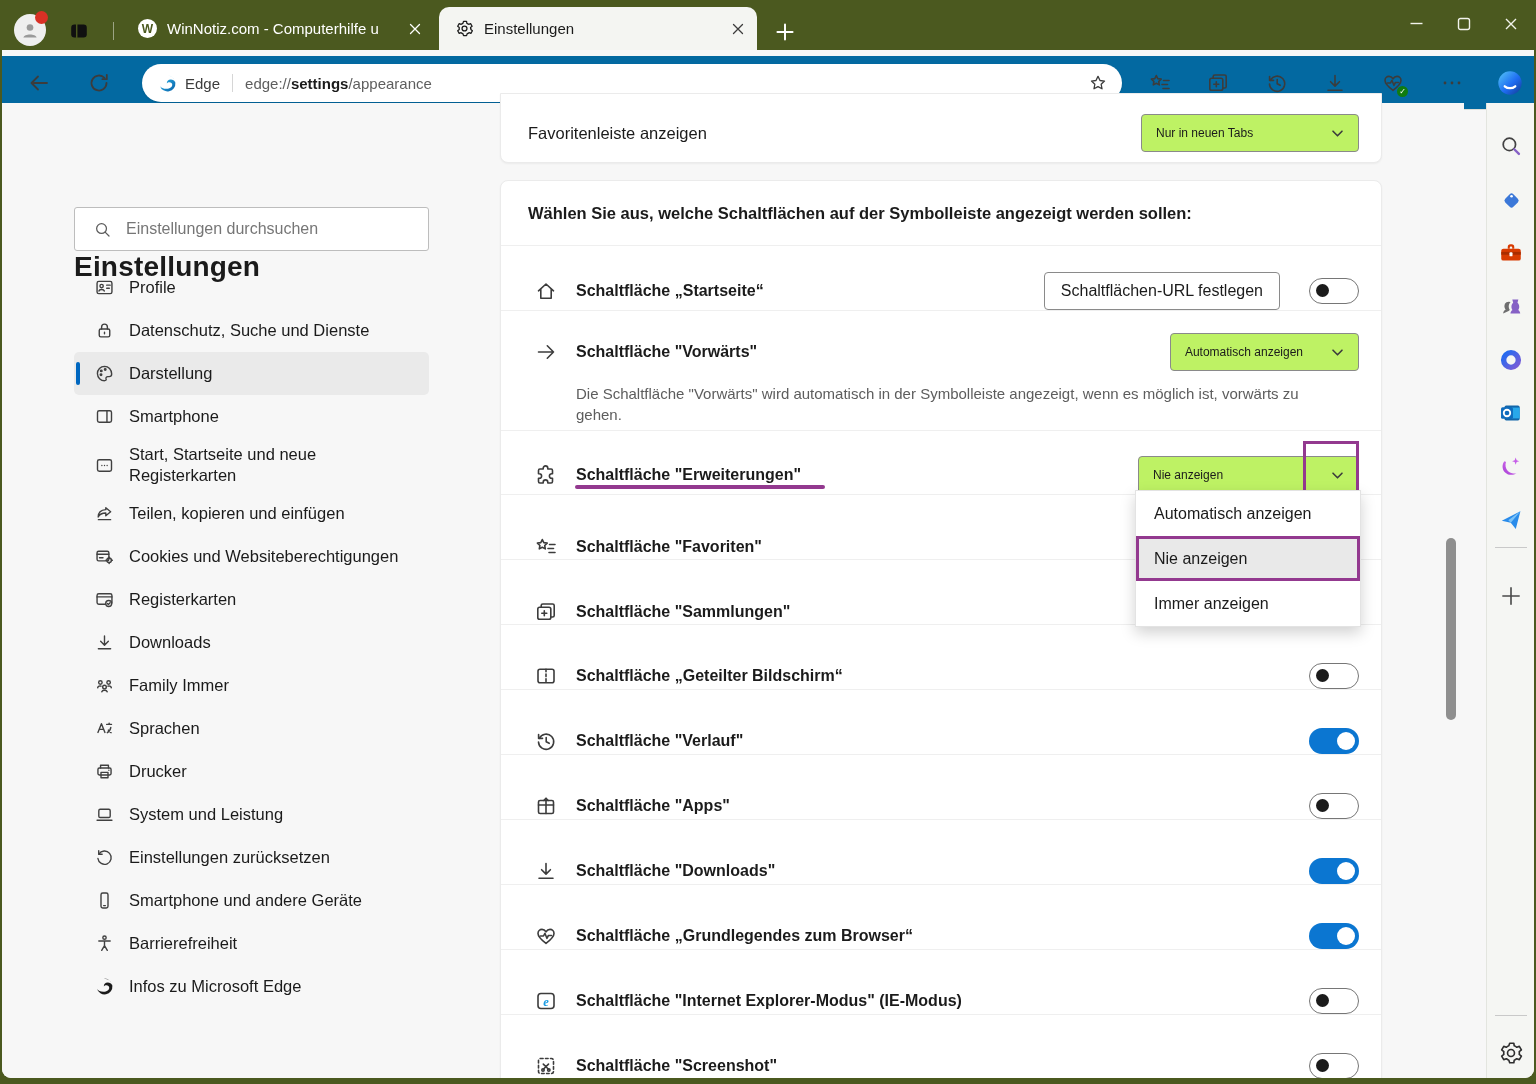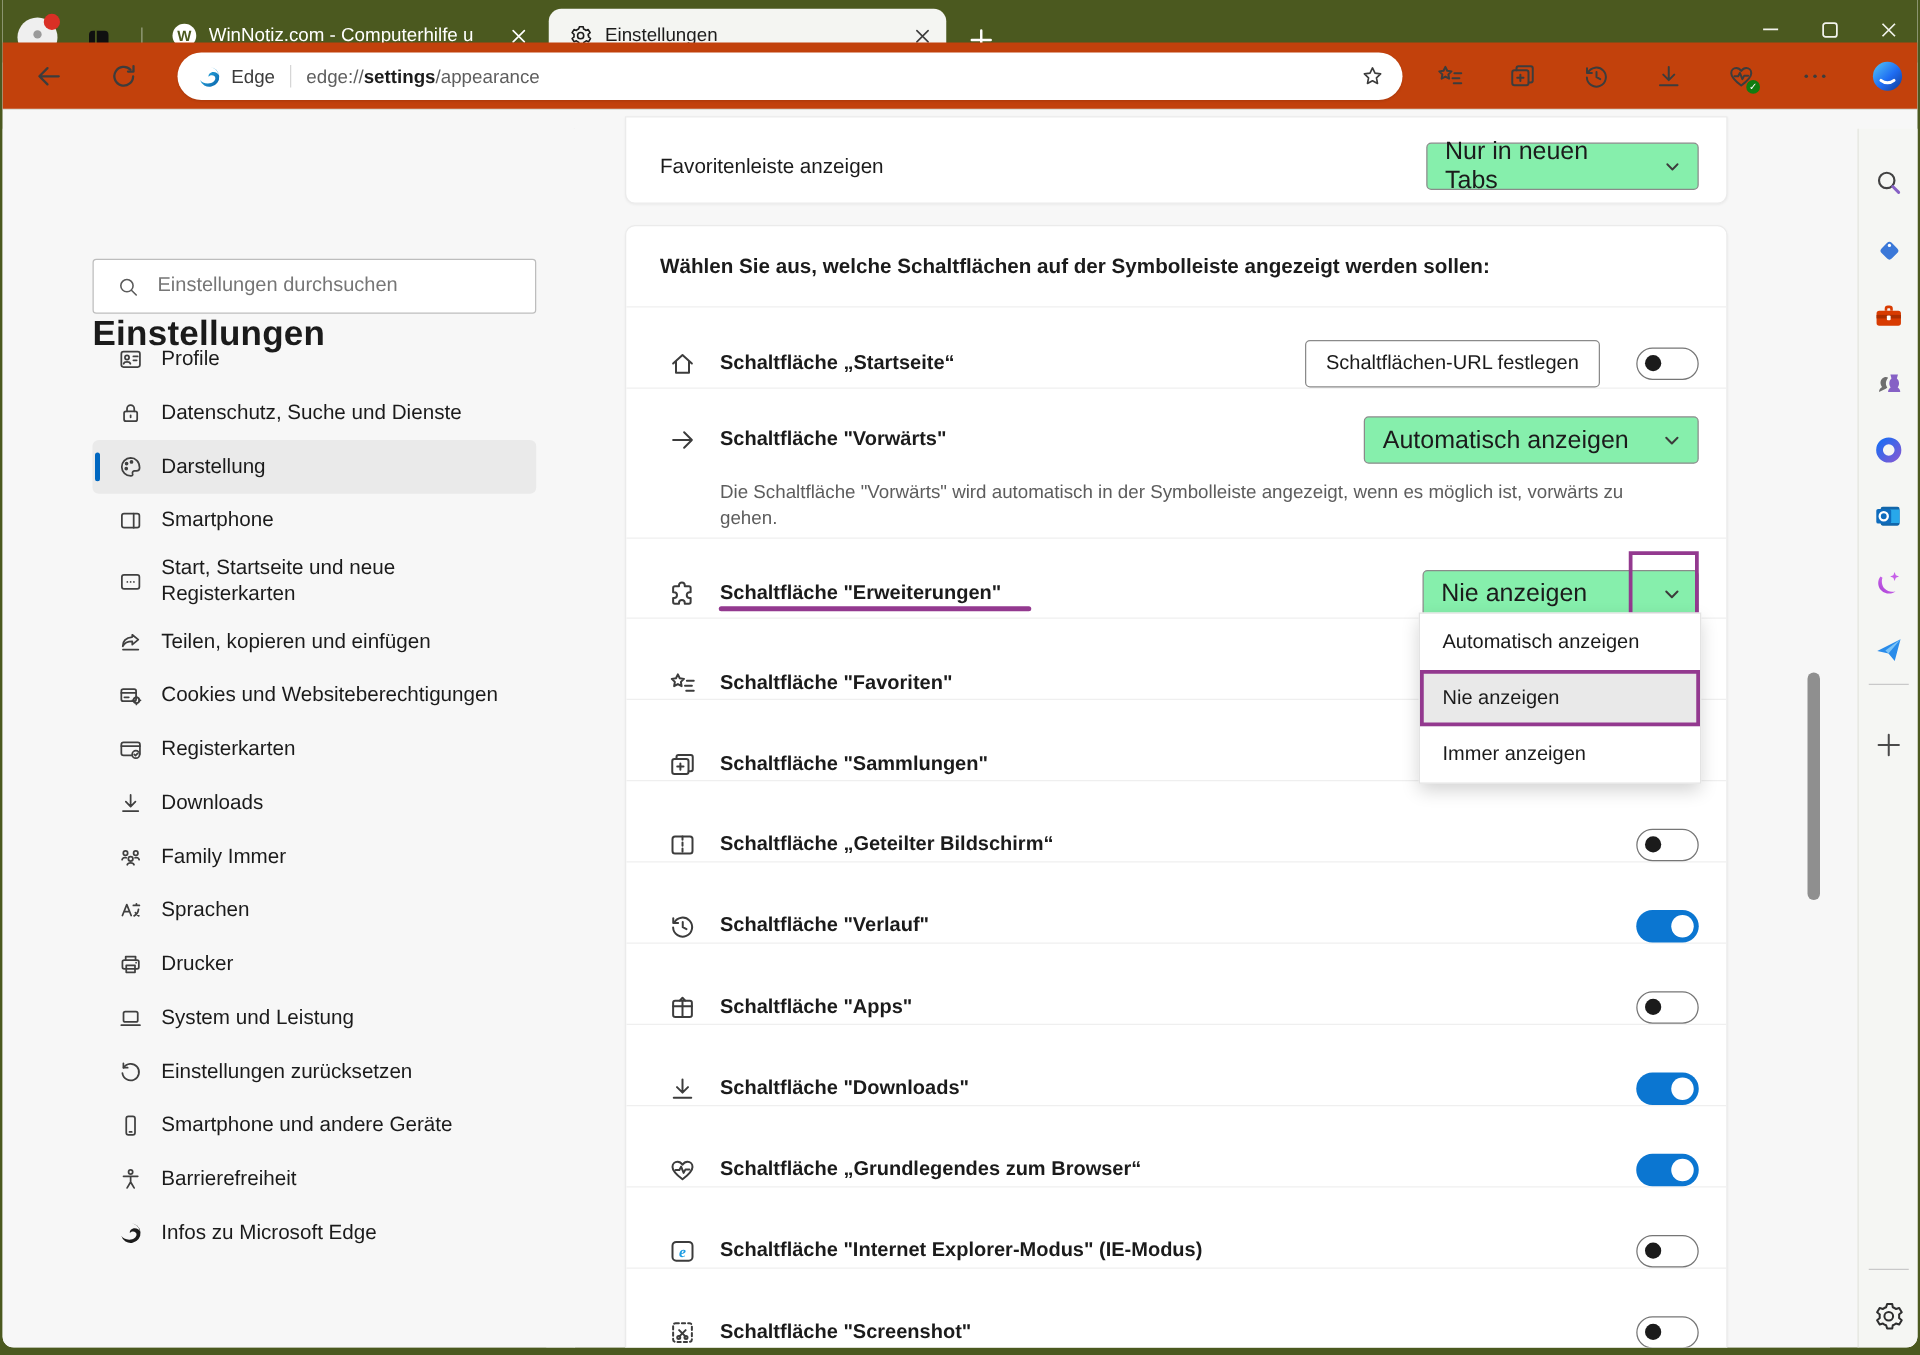--- a/index.html
+++ b/index.html
@@ -26,21 +26,21 @@
   .tab .x{width:22px;height:22px;margin:0 8px;display:flex;align-items:center;justify-content:center;flex:0 0 auto;}
   .tab.inactive{left:120px;width:312px;color:#FFFFFF;}
   .tab.active{left:437px;width:318px;background:#F4F5F2;color:#1b1b1b;border-radius:10px 10px 0 0;}
   .wp-badge{width:19px;height:19px;border-radius:50%;background:#fff;color:#4B591F;display:flex;align-items:center;
             justify-content:center;font-size:12px;font-weight:700;}
   .newtab{position:absolute;left:770px;top:19px;width:26px;height:26px;color:#fff;display:flex;align-items:center;justify-content:center;}
   .wincontrols{position:absolute;right:0;top:0;height:47px;display:flex;}
   .wc{width:47px;height:100%;display:flex;align-items:center;justify-content:center;color:#F2F3EC;}
 
   
-  .toolbar{position:absolute;left:0;right:0;top:34px;height:53px;background:#c2410c;border-bottom:1px solid #DDDFD8;}
+  .toolbar{position:absolute;left:0;right:0;top:56px;height:53px;background:#0369a1;border-bottom:1px solid #DDDFD8;}
   .tbtn{position:absolute;top:15px;width:24px;height:24px;color:#3c3c3c;}
   .addr{position:absolute;left:140px;top:8px;width:980px;height:38px;background:#fff;border-radius:19px;
         box-shadow:0 1px 2px rgba(0,0,0,.12);display:flex;align-items:center;font-size:15px;color:#5e5e5e;}
   .addr .elogo{width:19px;height:19px;margin:0 8px 0 16px;}
   .addr .bname{color:#3c3c3c;margin-right:12px;}
   .addr .vsep{width:1px;height:18px;background:#D6D6D6;margin-right:12px;}
   .addr .url b{color:#1b1b1b;font-weight:700;}
   .addr .star{margin-left:auto;margin-right:14px;width:20px;height:20px;color:#3c3c3c;}
 
   
@@ -67,21 +67,21 @@
          display:flex;flex-direction:column;}
   .crow{display:flex;align-items:flex-end;padding:0 22px 0 33px;border-top:1px solid #EFEFEF;flex:0 0 auto;box-sizing:border-box;}
   .crow .ric{width:24px;height:24px;margin-right:18px;color:#3c3c3c;flex:0 0 auto;}
   .rlabel{font-size:16px;font-weight:700;position:relative;}
   .spacer{flex:1;}
   .heading{font-size:16.5px;font-weight:700;padding:0 22px 0 27px;display:flex;align-items:center;}
   .desc{font-size:15px;color:#5d5d5d;line-height:21px;width:770px;margin:-8px 0 0 42px;}
 
   .ebtn{height:38px;border:1px solid #8A8A8A;border-radius:4px;background:#fff;font-size:16px;color:#1b1b1b;
         display:flex;align-items:center;padding:0 16px;box-sizing:border-box;font-family:inherit;}
-  .edrop{height:38px;border:1px solid #8A8A8A;border-radius:4px;background:#86efac;font-size:20px;color:#1b1b1b;
+  .edrop{height:38px;border:1px solid #8A8A8A;border-radius:4px;background:#bef264;font-size:12px;color:#1b1b1b;
          display:flex;align-items:center;justify-content:space-between;padding:0 14px;box-sizing:border-box;}
   .edrop .chev{margin-left:28px;color:#3c3c3c;width:13px;height:13px;}
   .toggle{width:50px;height:26px;border-radius:14px;position:relative;flex:0 0 auto;}
   .toggle.off{background:#fff;border:1px solid #767676;box-sizing:border-box;}
   .toggle.off::after{content:"";position:absolute;left:6px;top:5px;width:13px;height:13px;border-radius:50%;background:#1b1b1b;}
   .toggle.on{background:#0B76D1;}
   .toggle.on::after{content:"";position:absolute;right:4px;top:4px;width:18px;height:18px;border-radius:50%;background:#fff;}
 
   
   .u-line{position:absolute;left:138px;top:382px;width:250px;height:4px;background:#93398F;border-radius:2px;}

